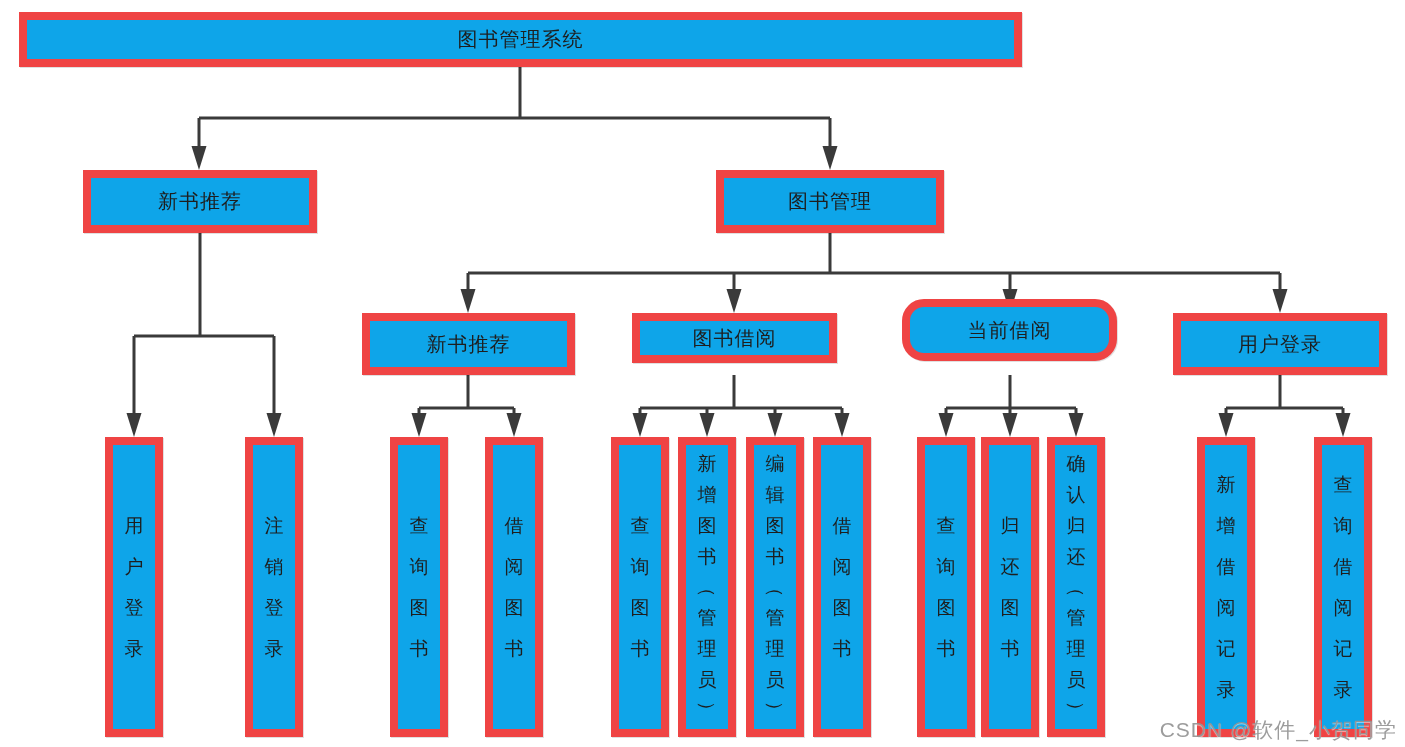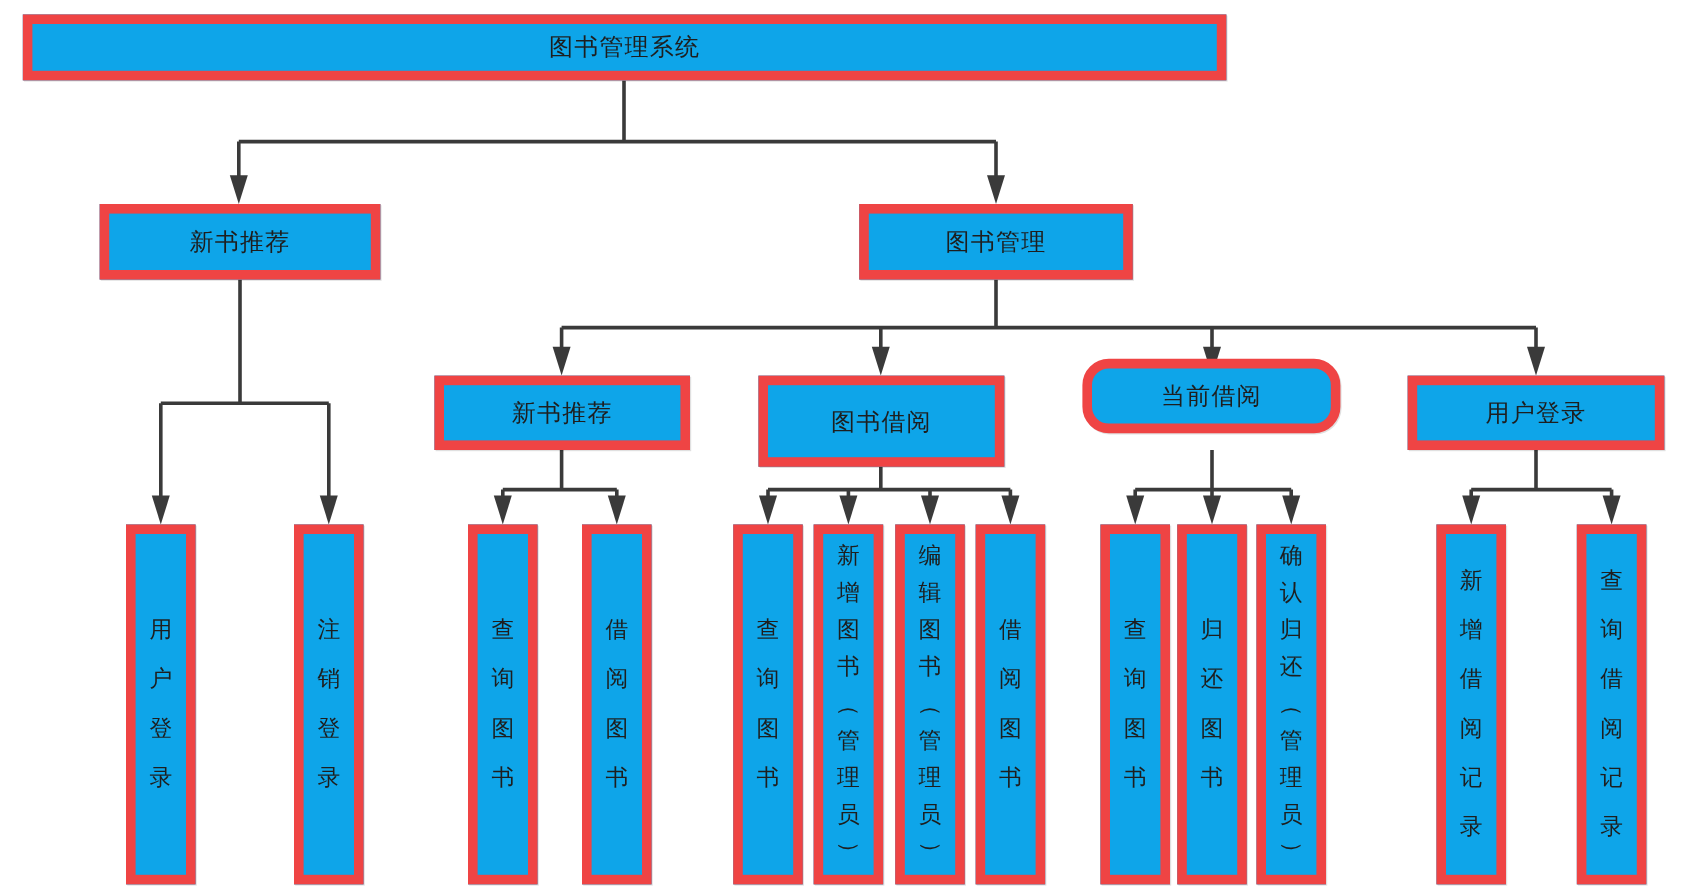--- a/index.html
+++ b/index.html
@@ -69,21 +69,21 @@
       <polygon points="1335.5,413 1350.5,413 1343,437"></polygon>
     </g>
   </svg>
 
   <div class="node hnode" style="left:19px;top:12px;width:1003px;height:55px;">图书管理系统</div>
 
   <div class="node hnode" style="left:83px;top:170px;width:234px;height:63px;">新书推荐</div>
   <div class="node hnode" style="left:716px;top:170px;width:228px;height:63px;">图书管理</div>
 
   <div class="node hnode" style="left:362px;top:313px;width:213px;height:62px;">新书推荐</div>
-  <div class="node hnode" style="left:632px;top:313px;width:205px;height:76px;">图书借阅</div>
+  <div class="node hnode" style="left:632px;top:313px;width:205px;height:50px;">图书借阅</div>
   <div class="node hnode" style="left:902px;top:299px;width:215px;height:62px;border-radius:22px;">当前借阅</div>
   <div class="node hnode" style="left:1173px;top:313px;width:214px;height:62px;">用户登录</div>
 
   <div class="node leaf" style="left: 105px; gap: 22px;">
       <span>用</span>
       <span>户</span>
       <span>登</span>
       <span>录</span>
     </div>
   <div class="node leaf" style="left: 245px; gap: 22px;">
@@ -175,13 +175,14 @@
     </div>
   <div class="node leaf" style="left: 1314px; gap: 22px;">
       <span>查</span>
       <span>询</span>
       <span>借</span>
       <span>阅</span>
       <span>记</span>
       <span>录</span>
     </div>
 
+  <div id="watermark">CSDN @软件_小贺同学</div>
 </div>
 
 </body></html>

